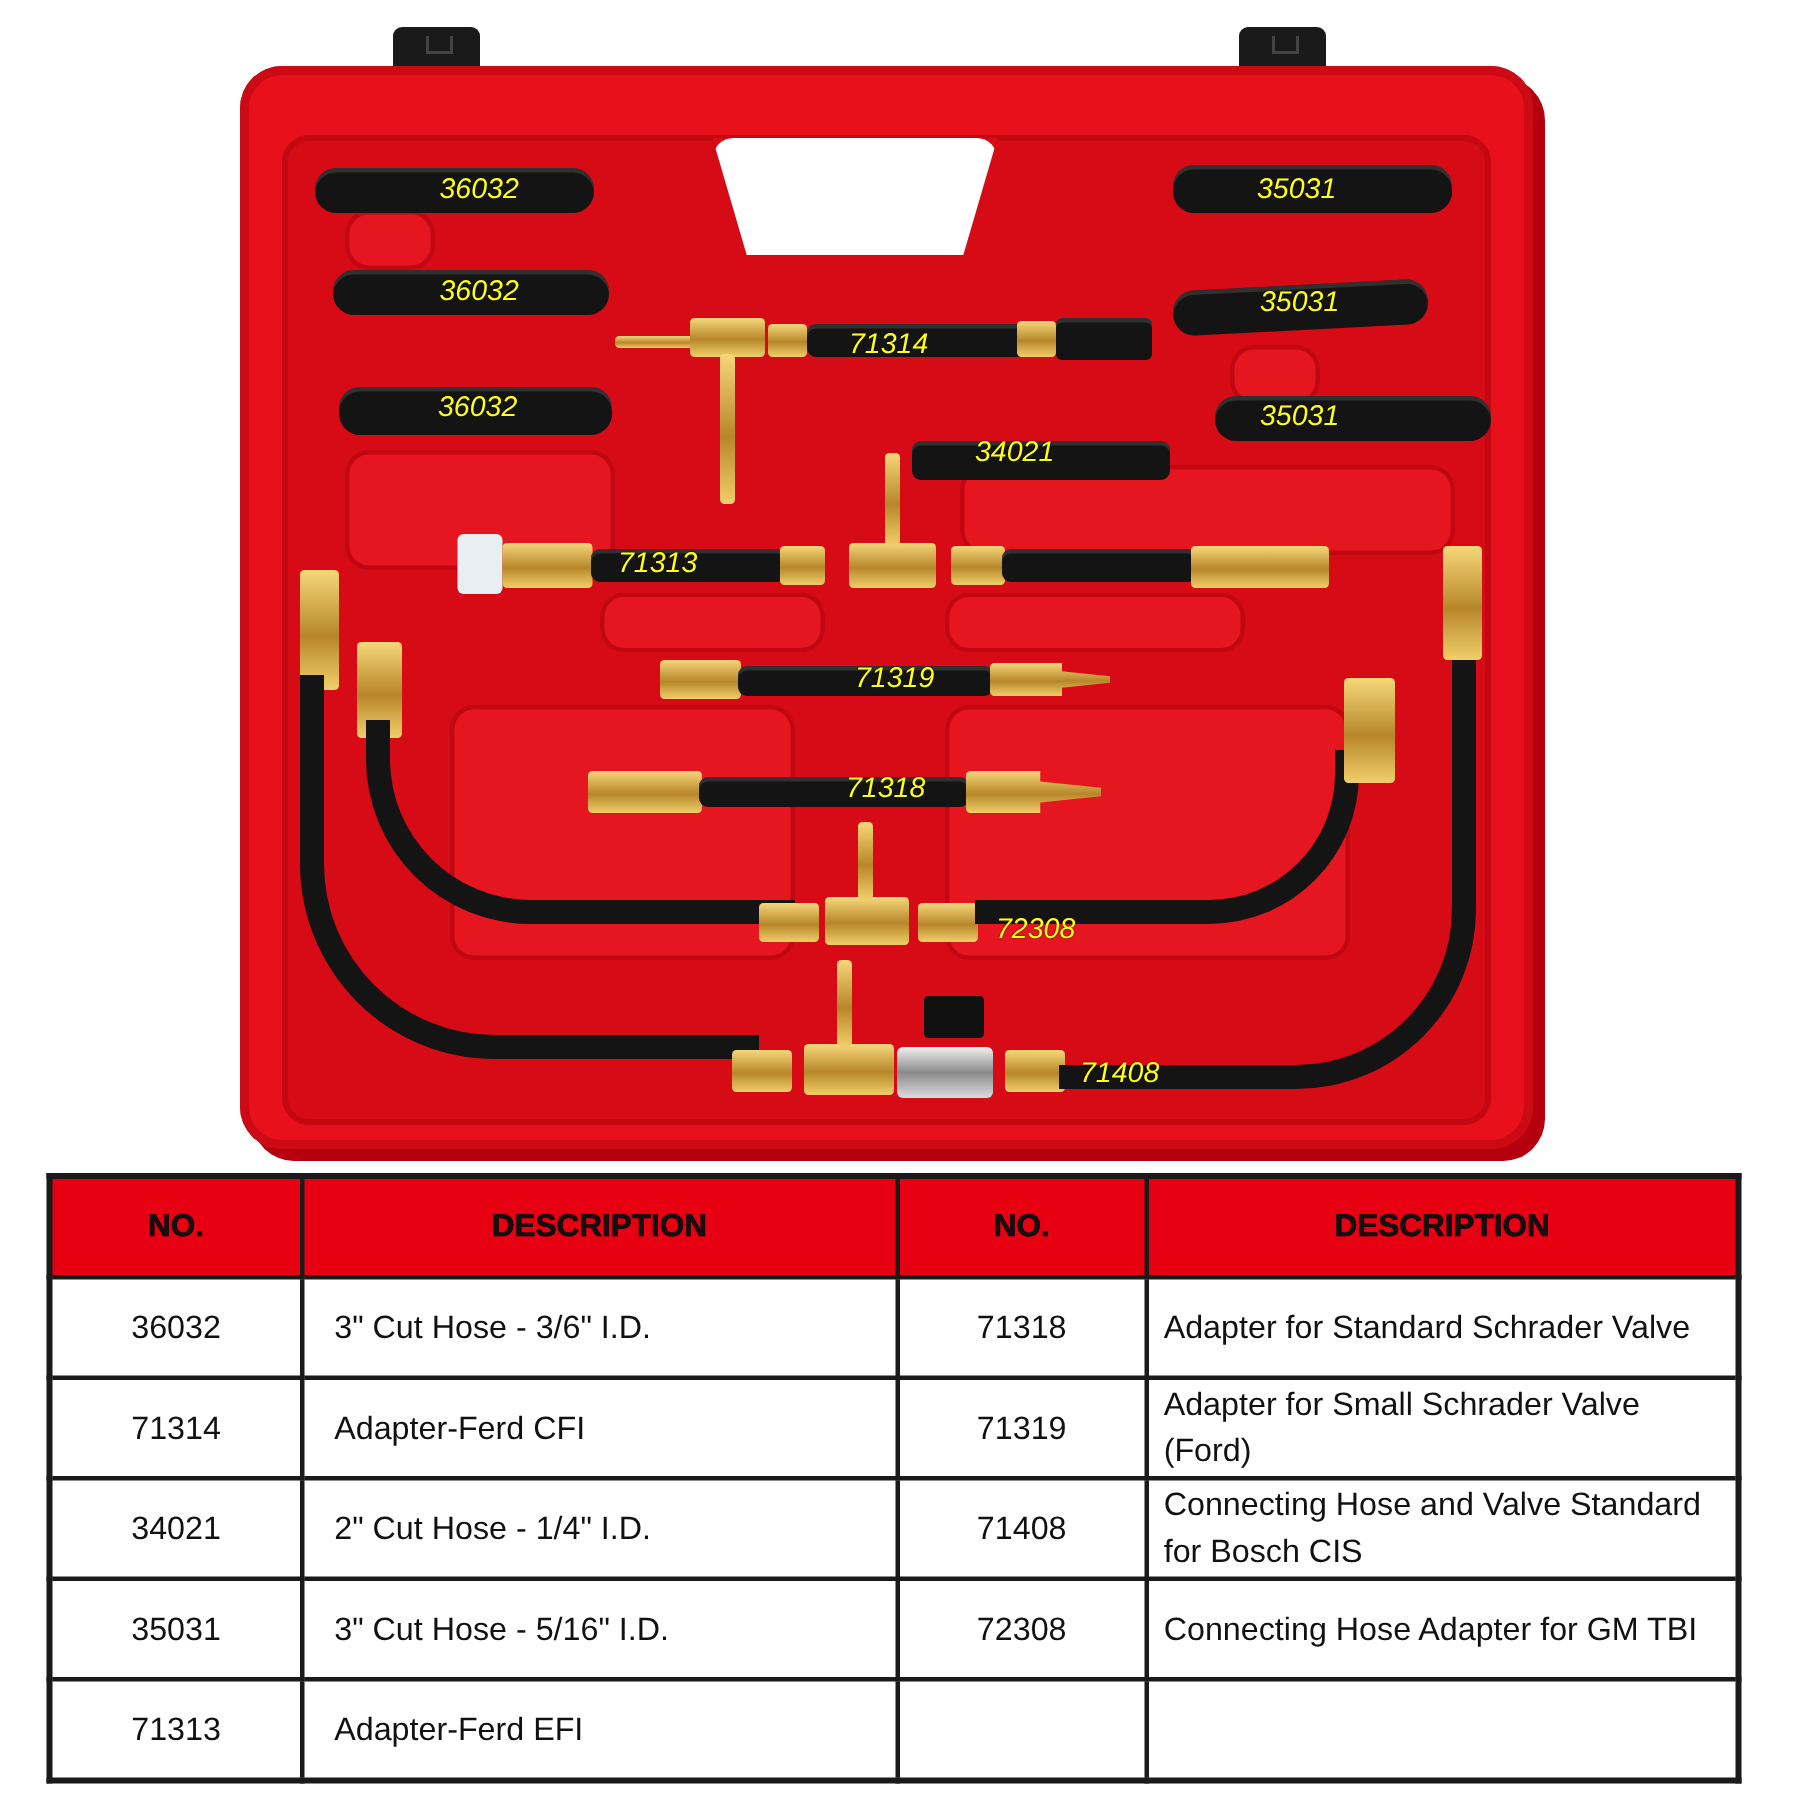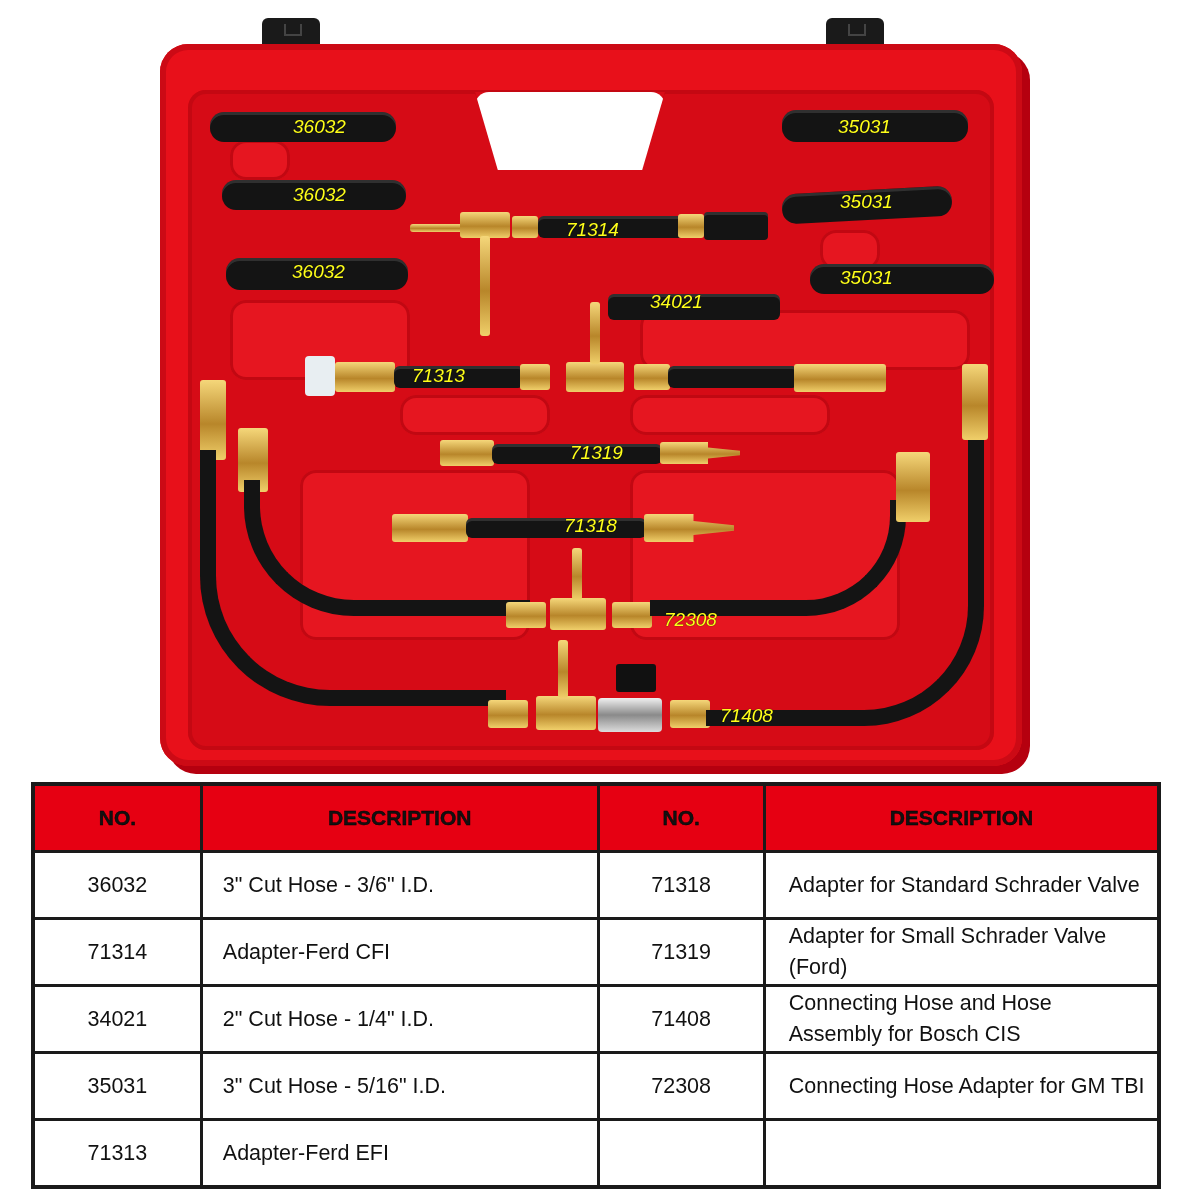--- a/index.html
+++ b/index.html
@@ -19,21 +19,21 @@
   .part-label { position: absolute; color: #ffff1a; font-family: "Liberation Sans", sans-serif; font-style: italic; font-size: 19px; line-height: 19px; white-space: nowrap; text-shadow: 0 0 1px #000; }
   .curve { position: absolute; border: 16px solid #141414; }
 
   
   .parts-table { position: absolute; left: 31px; top: 782px; width: 1130px; border-collapse: collapse; table-layout: fixed; border: 4px solid #1a1a1a; }
   .parts-table th, .parts-table td { border: 3px solid #1a1a1a; padding: 0; }
   .parts-table th { background: #e60012; color: #111; font-weight: bold; font-size: 21px; height: 64px; text-align: center; -webkit-text-stroke: 0.4px #000; }
   .parts-table td { background: #ffffff; color: #111; font-size: 21.5px; height: 64px; line-height: 31px; }
   .parts-table td.no { text-align: center; }
   .parts-table td.desc { padding-left: 20px; padding-right: 8px; }
-  .parts-table td.desc2 { padding-left: 23px; padding-right: 8px; }
+  .parts-table td.desc2 { padding-left: 10px; padding-right: 8px; }
 </style>
 </head>
 <body>
 
 <div class="photo">
   <div class="latch" style="left:262px;"></div>
   <div class="latch" style="left:826px;"></div>
   <div class="case-shadow"></div>
   <div class="case"></div>
   <div class="tray"></div>
@@ -144,21 +144,21 @@
     <tr>
       <td class="no">71314</td>
       <td class="desc">Adapter-Ferd CFI</td>
       <td class="no">71319</td>
       <td class="desc2">Adapter for Small Schrader Valve (Ford)</td>
     </tr>
     <tr>
       <td class="no">34021</td>
       <td class="desc">2" Cut Hose - 1/4" I.D.</td>
       <td class="no">71408</td>
-      <td class="desc2">Connecting Hose and Hose Assembly for Bosch CIS</td>
+      <td class="desc2">Connecting Hose and Valve Standard for Bosch CIS</td>
     </tr>
     <tr>
       <td class="no">35031</td>
       <td class="desc">3" Cut Hose - 5/16" I.D.</td>
       <td class="no">72308</td>
       <td class="desc2">Connecting Hose Adapter for GM TBI</td>
     </tr>
     <tr>
       <td class="no">71313</td>
       <td class="desc">Adapter-Ferd EFI</td>

